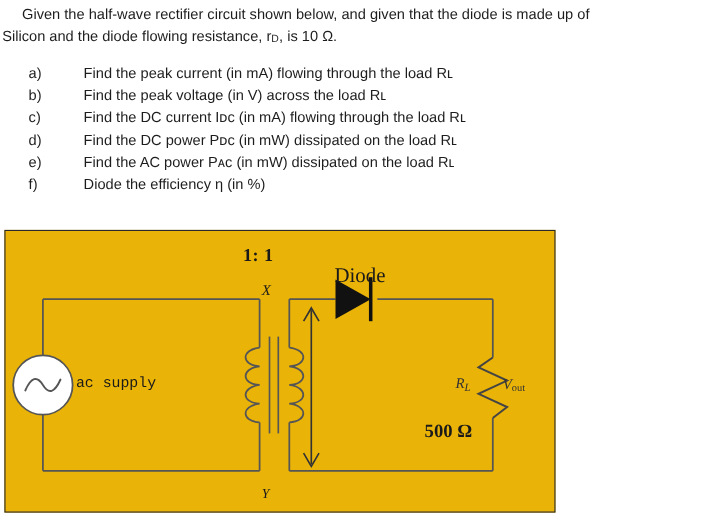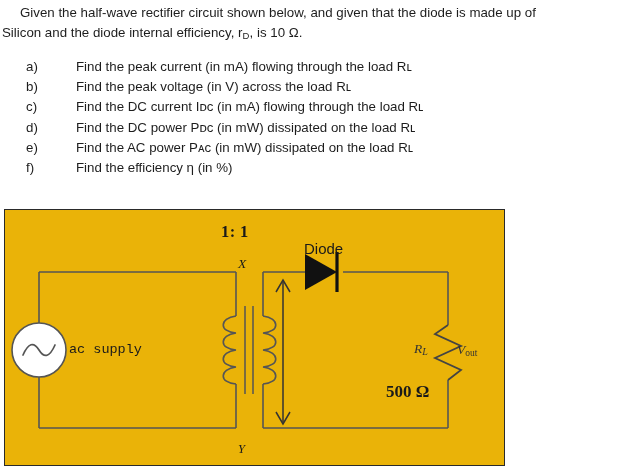--- a/index.html
+++ b/index.html
@@ -83,22 +83,22 @@
   
   #label-ratio {
     left: 216px; top: 12px;
     font-family: "Liberation Serif", serif;
     font-size: 16.5px;
     font-weight: bold;
     letter-spacing: 0.4px;
   }
   #label-diode {
     left: 299px; top: 30px;
-    font-family: Liberation Sans, sans-serif;
-    font-size: 15px;
+    font-family: Liberation Serif, serif;
+    font-size: 19px;
   }
   #label-x {
     left: 233px; top: 46px;
     font-family: "Liberation Serif", serif;
     font-style: italic;
     font-size: 13.5px;
   }
   #label-y {
     left: 233px; top: 232px;
     font-family: "Liberation Serif", serif;
@@ -146,21 +146,21 @@
     font-family: "Liberation Serif", serif;
     font-size: 17px;
     font-weight: bold;
   }
 </style>
 </head>
 <body>
 
 <div id="problem-statement">
   <div class="intro-line" id="intro-line-1"><span>Given the half-wave rectifier circuit shown below, and given that the diode is made up of</span></div>
-  <div class="intro-line" id="intro-line-2"><span>Silicon and the diode internal efficiency, r</span><span class="sub">D</span><span>, is 10 Ω.</span></div>
+  <div class="intro-line" id="intro-line-2"><span>Silicon and the diode flowing resistance, r</span><span class="sub">D</span><span>, is 10 Ω.</span></div>
 </div>
 
 <div id="question-list">
   <div class="question-item">
     <span class="q-marker">a)</span>
     <span class="q-text">Find the peak current (in mA) flowing through the load Rʟ</span>
   </div>
   <div class="question-item">
     <span class="q-marker">b)</span>
     <span class="q-text">Find the peak voltage (in V) across the load Rʟ</span>
@@ -172,21 +172,21 @@
   <div class="question-item">
     <span class="q-marker">d)</span>
     <span class="q-text">Find the DC power Pᴅᴄ (in mW) dissipated on the load Rʟ</span>
   </div>
   <div class="question-item">
     <span class="q-marker">e)</span>
     <span class="q-text">Find the AC power Pᴀᴄ (in mW) dissipated on the load Rʟ</span>
   </div>
   <div class="question-item">
     <span class="q-marker">f)</span>
-    <span class="q-text">Find the efficiency η (in %)</span>
+    <span class="q-text">Diode the efficiency η (in %)</span>
   </div>
 </div>
 
 <div id="figure-box">
 
   <svg id="figure-svg" width="499" height="255" viewBox="0 0 499 255">
 
     <g fill="none" stroke="#555555" stroke-width="1.6">
 
       <path d="M 34 62 L 231 62"></path>

